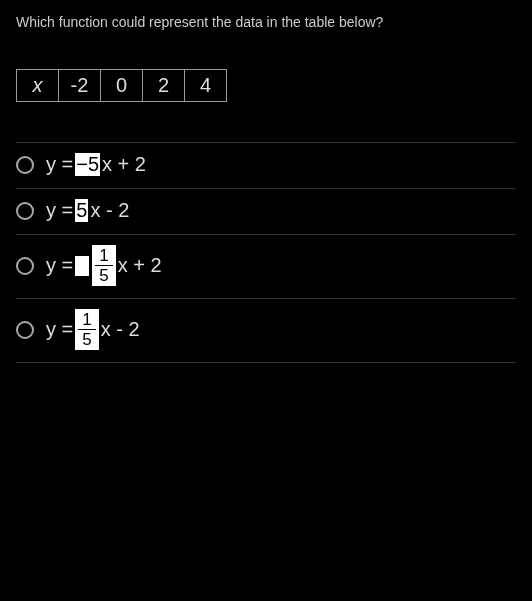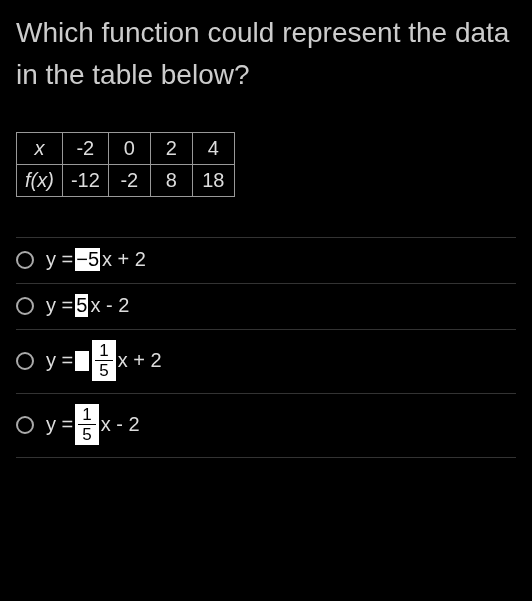--- a/index.html
+++ b/index.html
@@ -6,21 +6,21 @@
   body {
     background: #000;
     color: #ddd;
     font-family: Arial, sans-serif;
     width: 532px;
     height: 601px;
     padding: 12px 16px;
     font-size: 20px;
   }
   .question {
-    font-size: 28px;
+    font-size: 14px;
     line-height: 1.5;
     color: #ccc;
     margin-bottom: 36px;
   }
   table.data {
     border-collapse: collapse;
     margin-bottom: 40px;
   }
   table.data td {
     border: 1px solid #999;
@@ -87,27 +87,20 @@
 
 <table class="data">
   <tbody>
       <tr>
     <td class="head">x</td>
     <td>-2</td>
     <td>0</td>
     <td>2</td>
     <td>4</td>
   </tr>
-  <tr>
-    <td class="head">f(x)</td>
-    <td>-12</td>
-    <td>-2</td>
-    <td>8</td>
-    <td>18</td>
-  </tr>
 </tbody>
   </table>
 
 <div class="options">
 
   <div class="option">
     <div class="radio"></div>
     <div class="eq">
       <span>y = </span>
       <span class="hl">−5</span>

